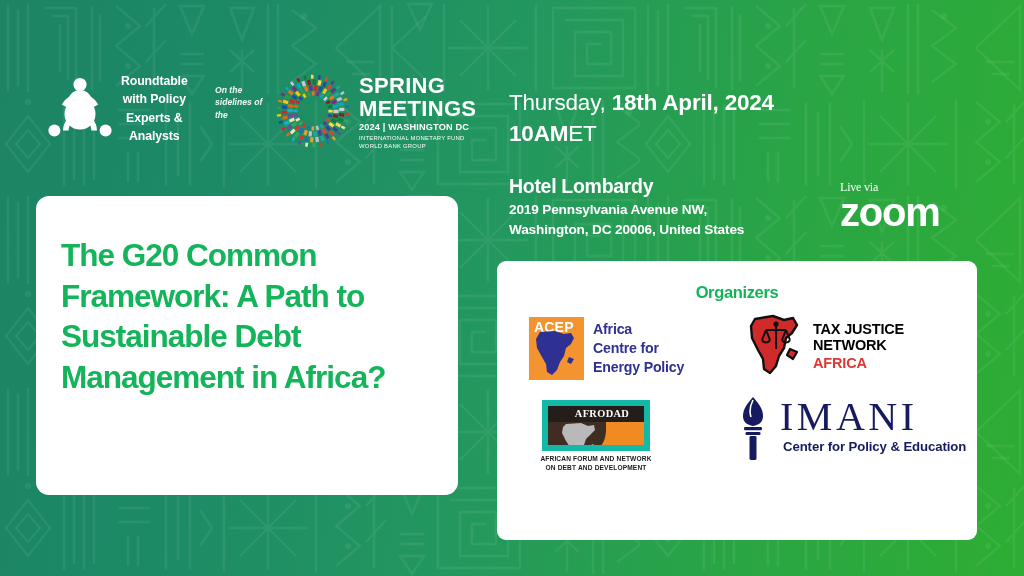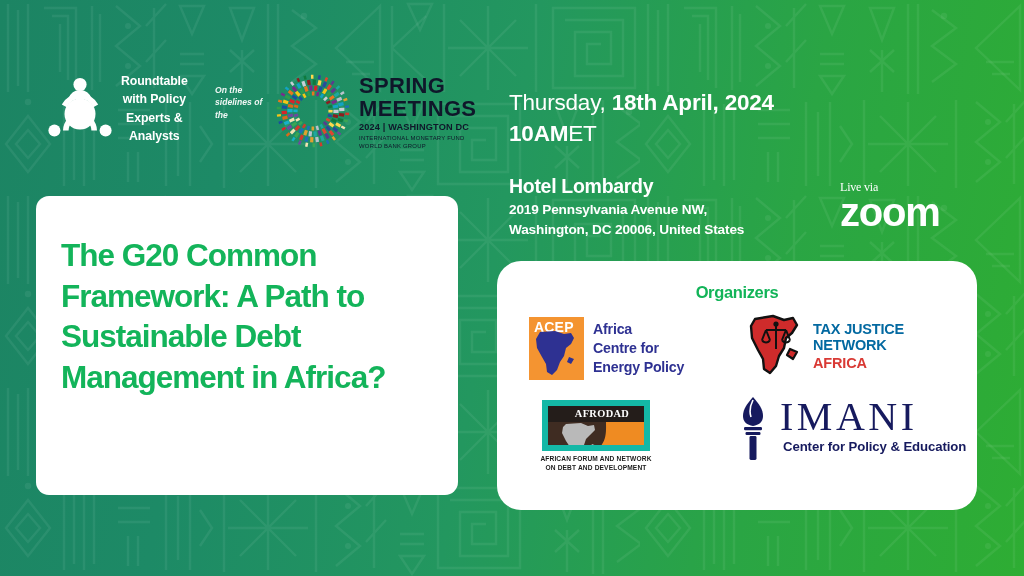--- a/index.html
+++ b/index.html
@@ -33,21 +33,21 @@
 
   #sidelines-text {
     position:absolute; left:215px; top:84px;
     color:rgba(255,255,255,.93);
     font-size:8.6px; font-style:italic; font-weight:600;
     line-height:1.45; width:52px;
   }
 
   #spring-logo { position:absolute; left:272px; top:70px; display:flex; align-items:center; gap:5px; }
   #flag-wreath { width:82px; height:82px; flex:none; }
-  #spring-words { color:#0f172a; padding-top:4px; }
+  #spring-words { color:#ffffff; padding-top:4px; }
   #spring-line1 { font-size:22px; font-weight:bold; letter-spacing:.3px; line-height:1.0; }
   #spring-line2 { font-size:22px; font-weight:bold; letter-spacing:.3px; line-height:1.05; }
   #spring-line3 { font-size:9.2px; font-weight:bold; letter-spacing:.15px; margin-top:2px; }
   #spring-line4 { font-size:5.9px; letter-spacing:.25px; margin-top:2.5px; line-height:1.35; }
 
   #date-block { position:absolute; left:509px; top:88px; color:#fff; }
   #date-line { font-size:22.5px; line-height:1.33; letter-spacing:-.2px; }
   #date-line .light { font-weight:400; }
   #date-line .bold  { font-weight:bold; }
   #time-line { font-size:22.5px; line-height:1.3; letter-spacing:-.2px; margin-top:1px; }
@@ -73,22 +73,22 @@
   }
   #title-text {
     position:absolute; left:25px; top:39px; width:375px;
     color:#13b45a; font-weight:bold;
     font-size:31.5px; line-height:1.29; letter-spacing:-1.0px;
   }
 
   
   #organizers-card {
     position:absolute; left:497px; top:261px;
-    width:480px; height:249px;
-    background:#fff; border-radius:24px;
+    width:480px; height:279px;
+    background:#fff; border-radius:9px;
   }
   #organizers-title {
     text-align:center; color:#12b458;
     font-size:16.5px; font-weight:bold;
     letter-spacing:-.35px; padding-top:22px;
   }
   #org-grid {
     position:absolute; left:0; top:48px; width:480px; height:183px;
   }
 
@@ -106,21 +106,21 @@
   #acep-words {
     color:#2e3192; font-size:14.2px; font-weight:bold;
     line-height:1.33; letter-spacing:-.2px;
   }
 
   
   #logo-tjna { position:absolute; left:250px; top:4px; display:flex; align-items:center; gap:8px; }
   #tjna-mark { width:58px; height:66px; flex:none; }
   #tjna-words { line-height:1.12; }
   #tjna-words .w1, #tjna-words .w2 {
-    color:#0369a1; font-size:14.5px; font-weight:bold; letter-spacing:-.2px;
+    color:#000000; font-size:14.5px; font-weight:bold; letter-spacing:-.2px;
     display:block;
   }
   #tjna-words .w3 {
     color:#d93a35; font-size:14.5px; font-weight:bold; letter-spacing:-.15px;
     display:block; margin-top:1px;
   }
 
   
   #logo-afrodad { position:absolute; left:24px; top:91px; width:150px; text-align:center; }
   #afrodad-box {

